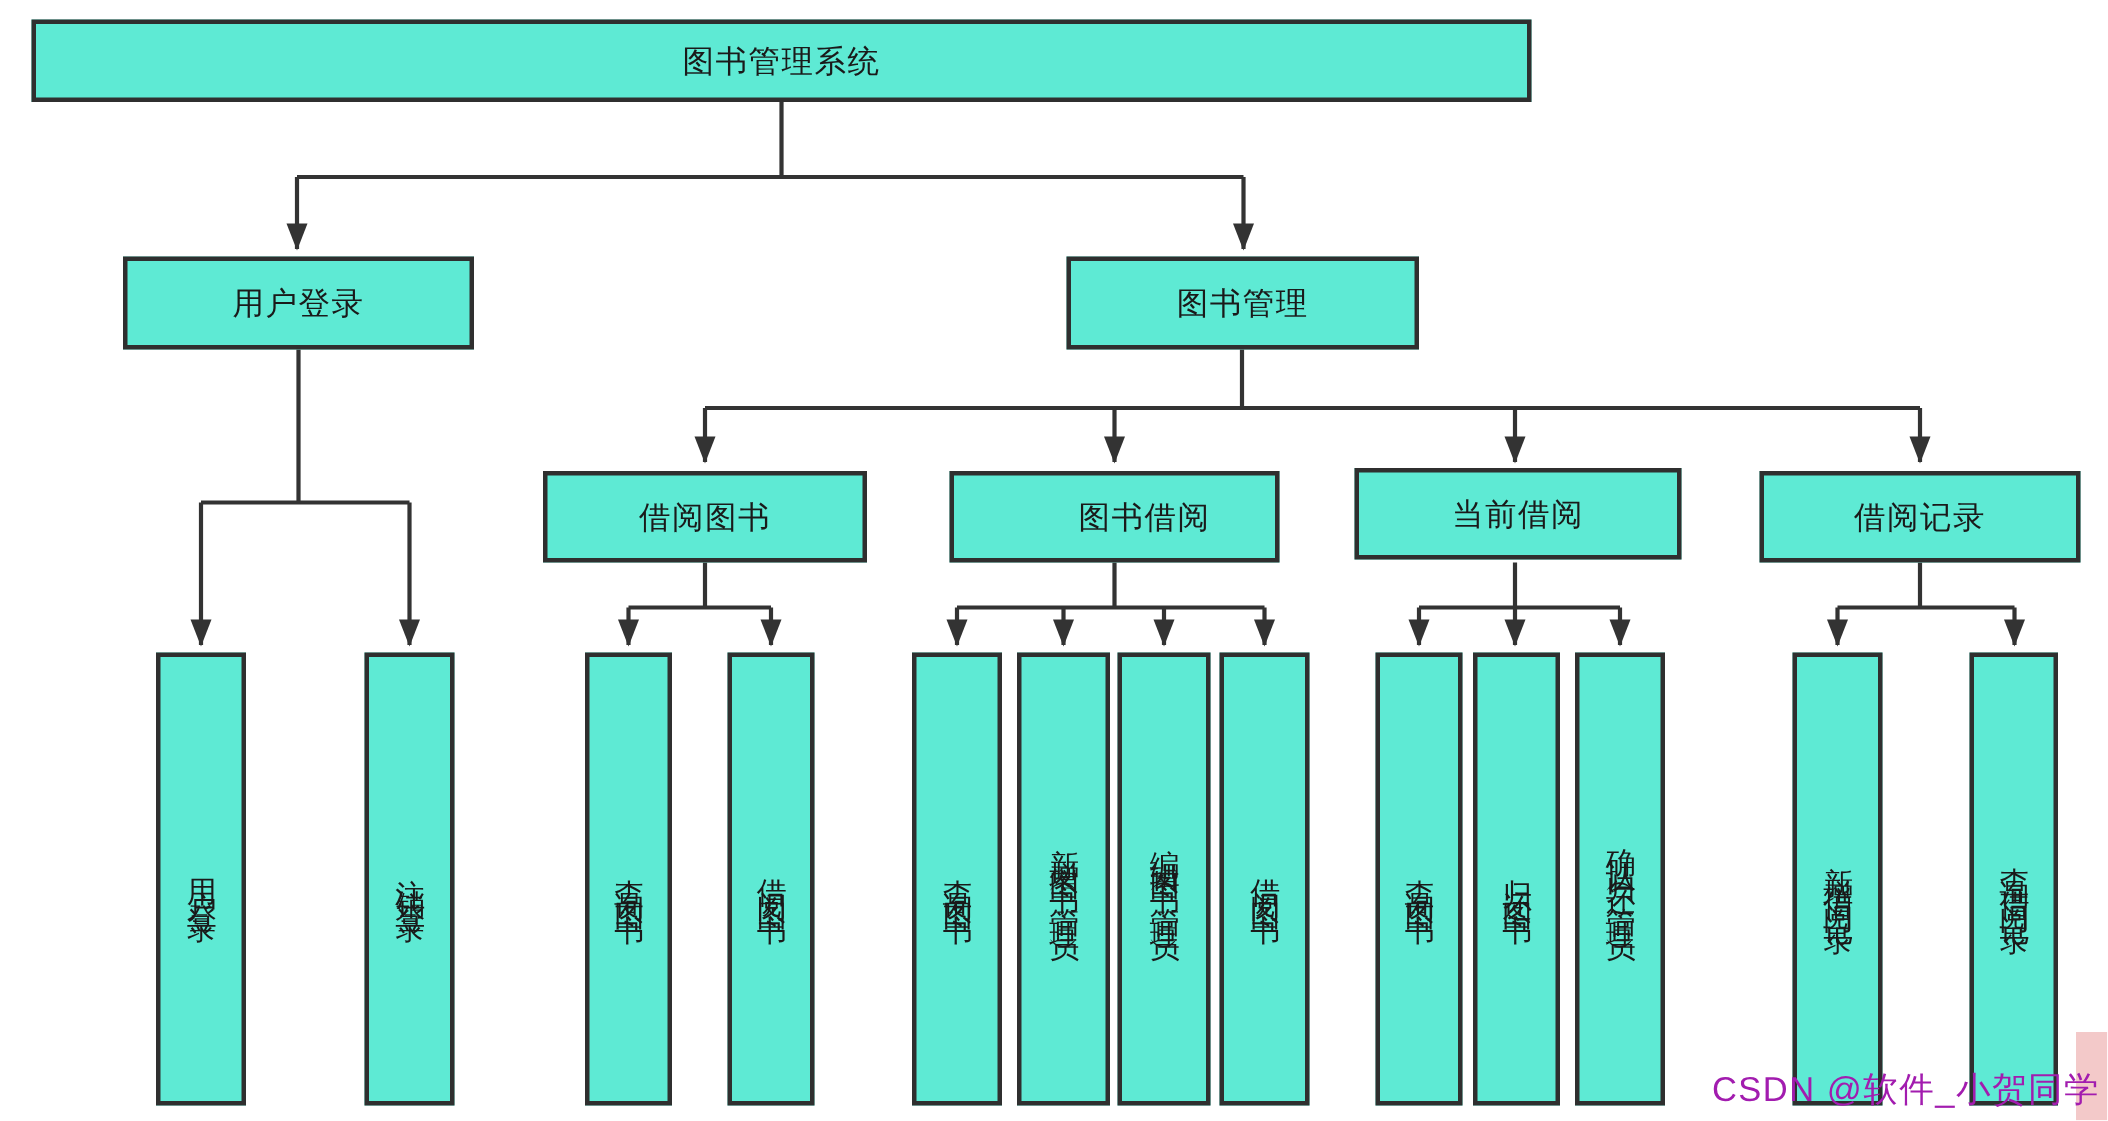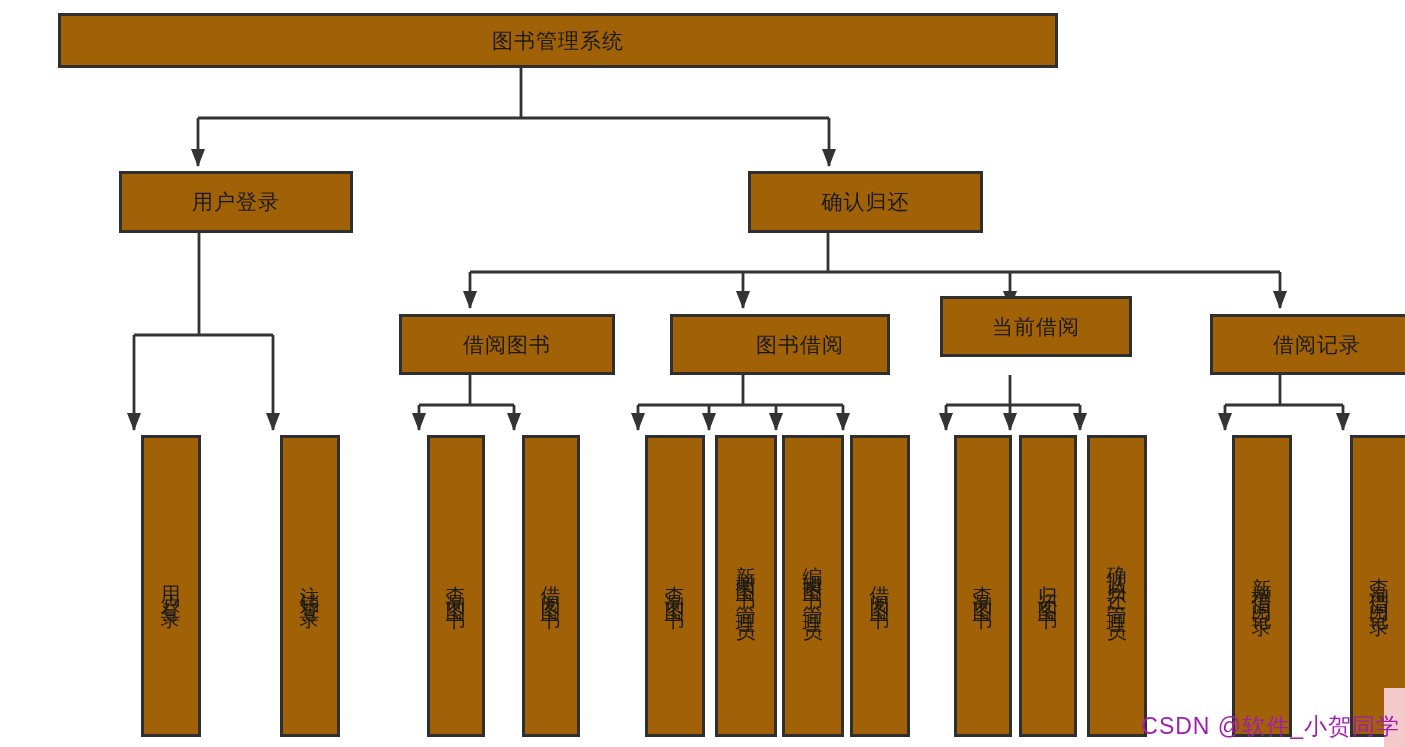--- a/index.html
+++ b/index.html
@@ -14,29 +14,28 @@
   .connectors {
     position: absolute;
     left: 0; top: 0;
     width: 1405px; height: 747px;
     pointer-events: none;
   }
   .node {
     position: absolute;
     box-sizing: border-box;
     border: 3px solid #2f2f2f;
-    background: #a16207;
+    background: #5eead4;
     display: flex;
     align-items: center;
     justify-content: center;
     color: #1a1a1a;
     font-size: 21px;
     letter-spacing: 1px;
     text-align: center;
-    margin-left: 37px;
   }
   .node.leaf {
     writing-mode: vertical-rl;
     text-orientation: mixed;
     font-size: 20px;
     letter-spacing: 8px;
     line-height: 1;
   }
   .watermark-bg {
     position: absolute;
@@ -102,25 +101,25 @@
 
       <path d="M1280 375 V405 M1225 405 H1343"></path>
       <line x1="1225" y1="405" x2="1225" y2="430" marker-end="url(#ah)"></line>
       <line x1="1343" y1="405" x2="1343" y2="430" marker-end="url(#ah)"></line>
     </g>
   </svg>
 
   <div class="node" style="left:21px; top:13px; width:1000px; height:55px;">图书管理系统</div>
 
   <div class="node" style="left:82px; top:171px; width:234px; height:62px;">用户登录</div>
-  <div class="node" style="left:711px; top:171px; width:235px; height:62px;">确认归还</div>
+  <div class="node" style="left:711px; top:171px; width:235px; height:62px;">图书管理</div>
 
   <div class="node" style="left:362px; top:314px; width:216px; height:61px;">借阅图书</div>
   <div class="node" style="left:633px; top:314px; width:220px; height:61px;padding-left:40px;">图书借阅</div>
-  <div class="node" style="left:903px; top:296px; width:192px; height:61px;">当前借阅</div>
+  <div class="node" style="left:903px; top:312px; width:218px; height:61px;">当前借阅</div>
   <div class="node" style="left:1173px; top:314px; width:214px; height:61px;">借阅记录</div>
 
   <div class="node leaf" style="left:104px; top:435px; width:60px; height:302px;">用户登录</div>
   <div class="node leaf" style="left:243px; top:435px; width:60px; height:302px;">注销登录</div>
 
   <div class="node leaf" style="left:390px; top:435px; width:58px; height:302px;">查询图书</div>
   <div class="node leaf" style="left:485px; top:435px; width:58px; height:302px;">借阅图书</div>
 
   <div class="node leaf" style="left:608px; top:435px; width:60px; height:302px;">查询图书</div>
   <div class="node leaf" style="left:678px; top:435px; width:62px; height:302px;">新增图书（管理员）</div>

